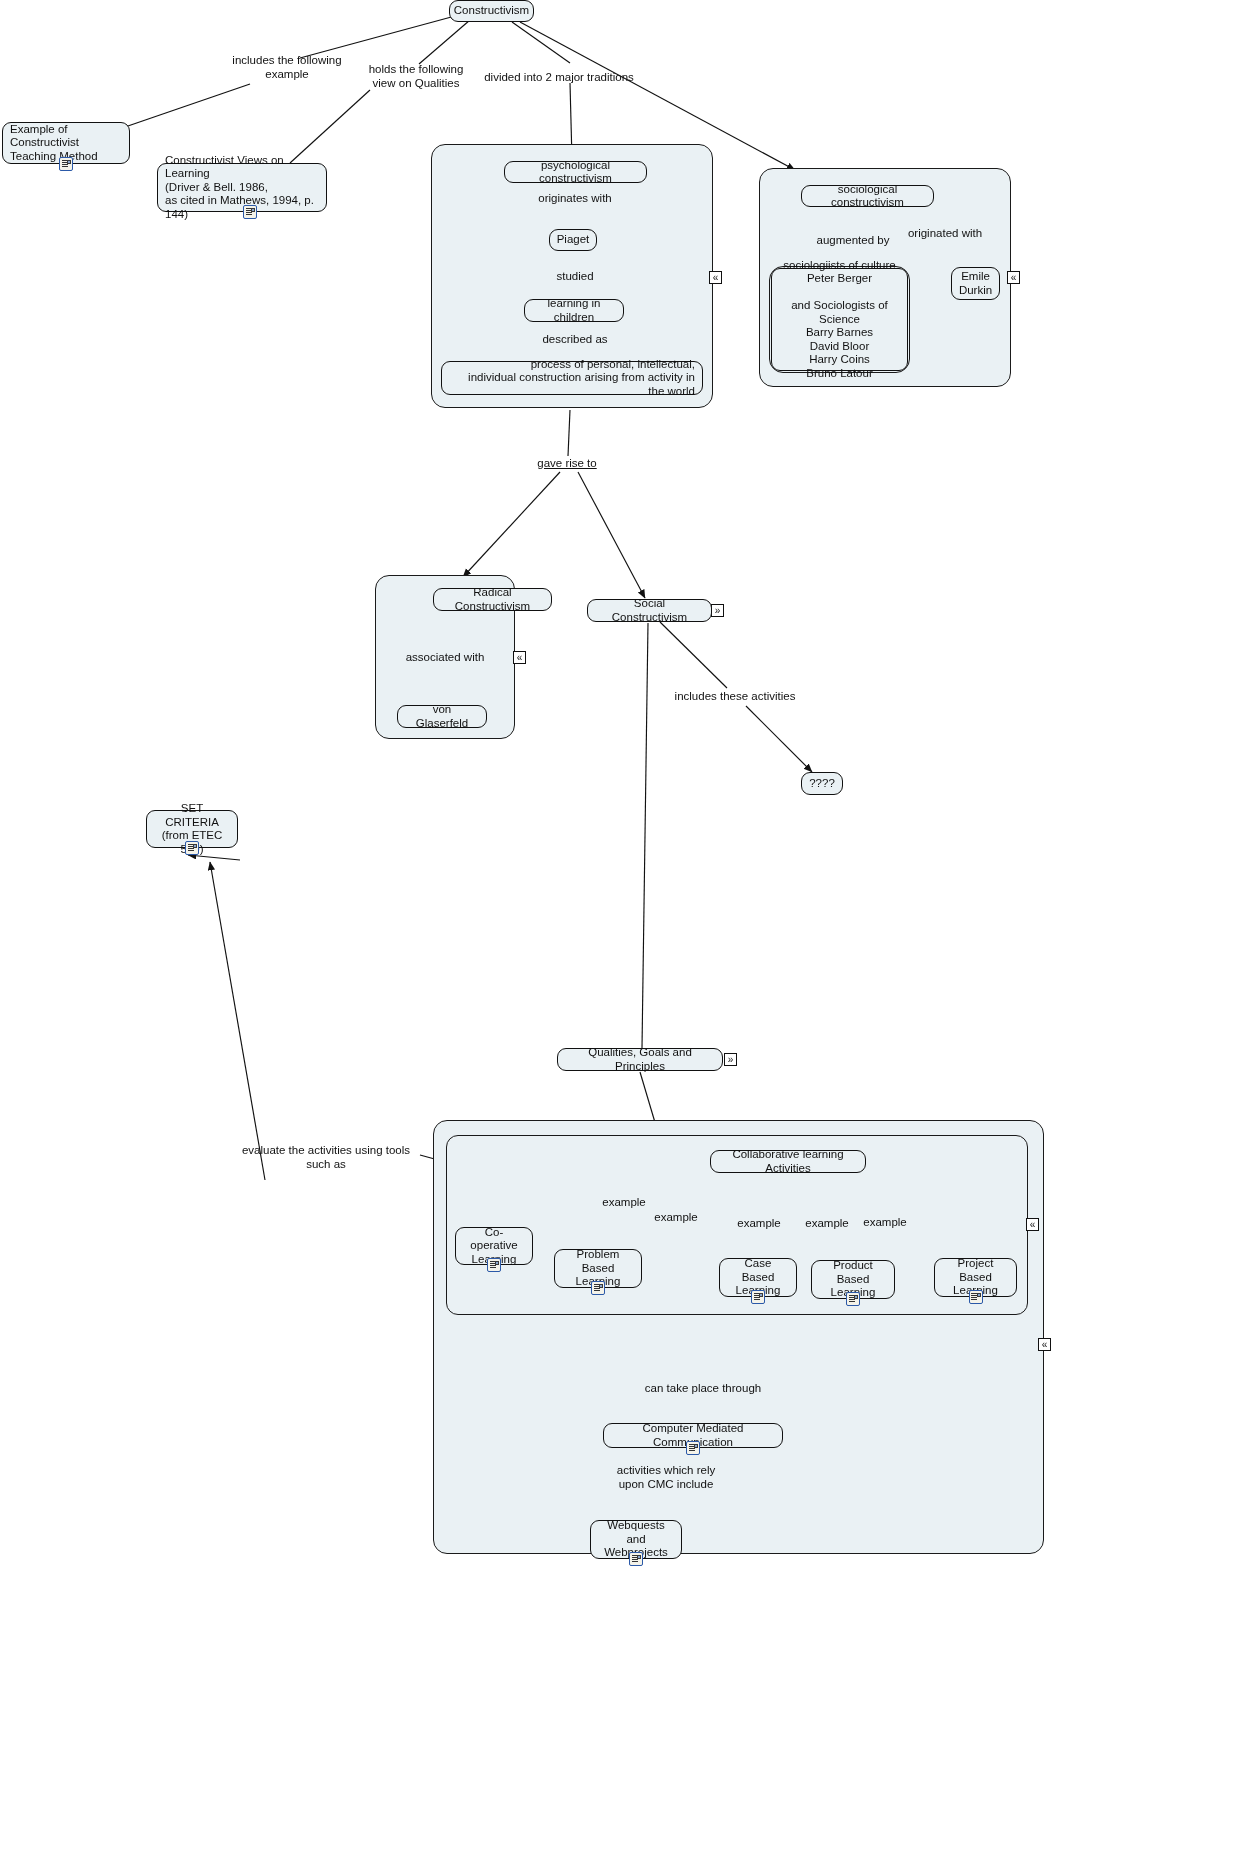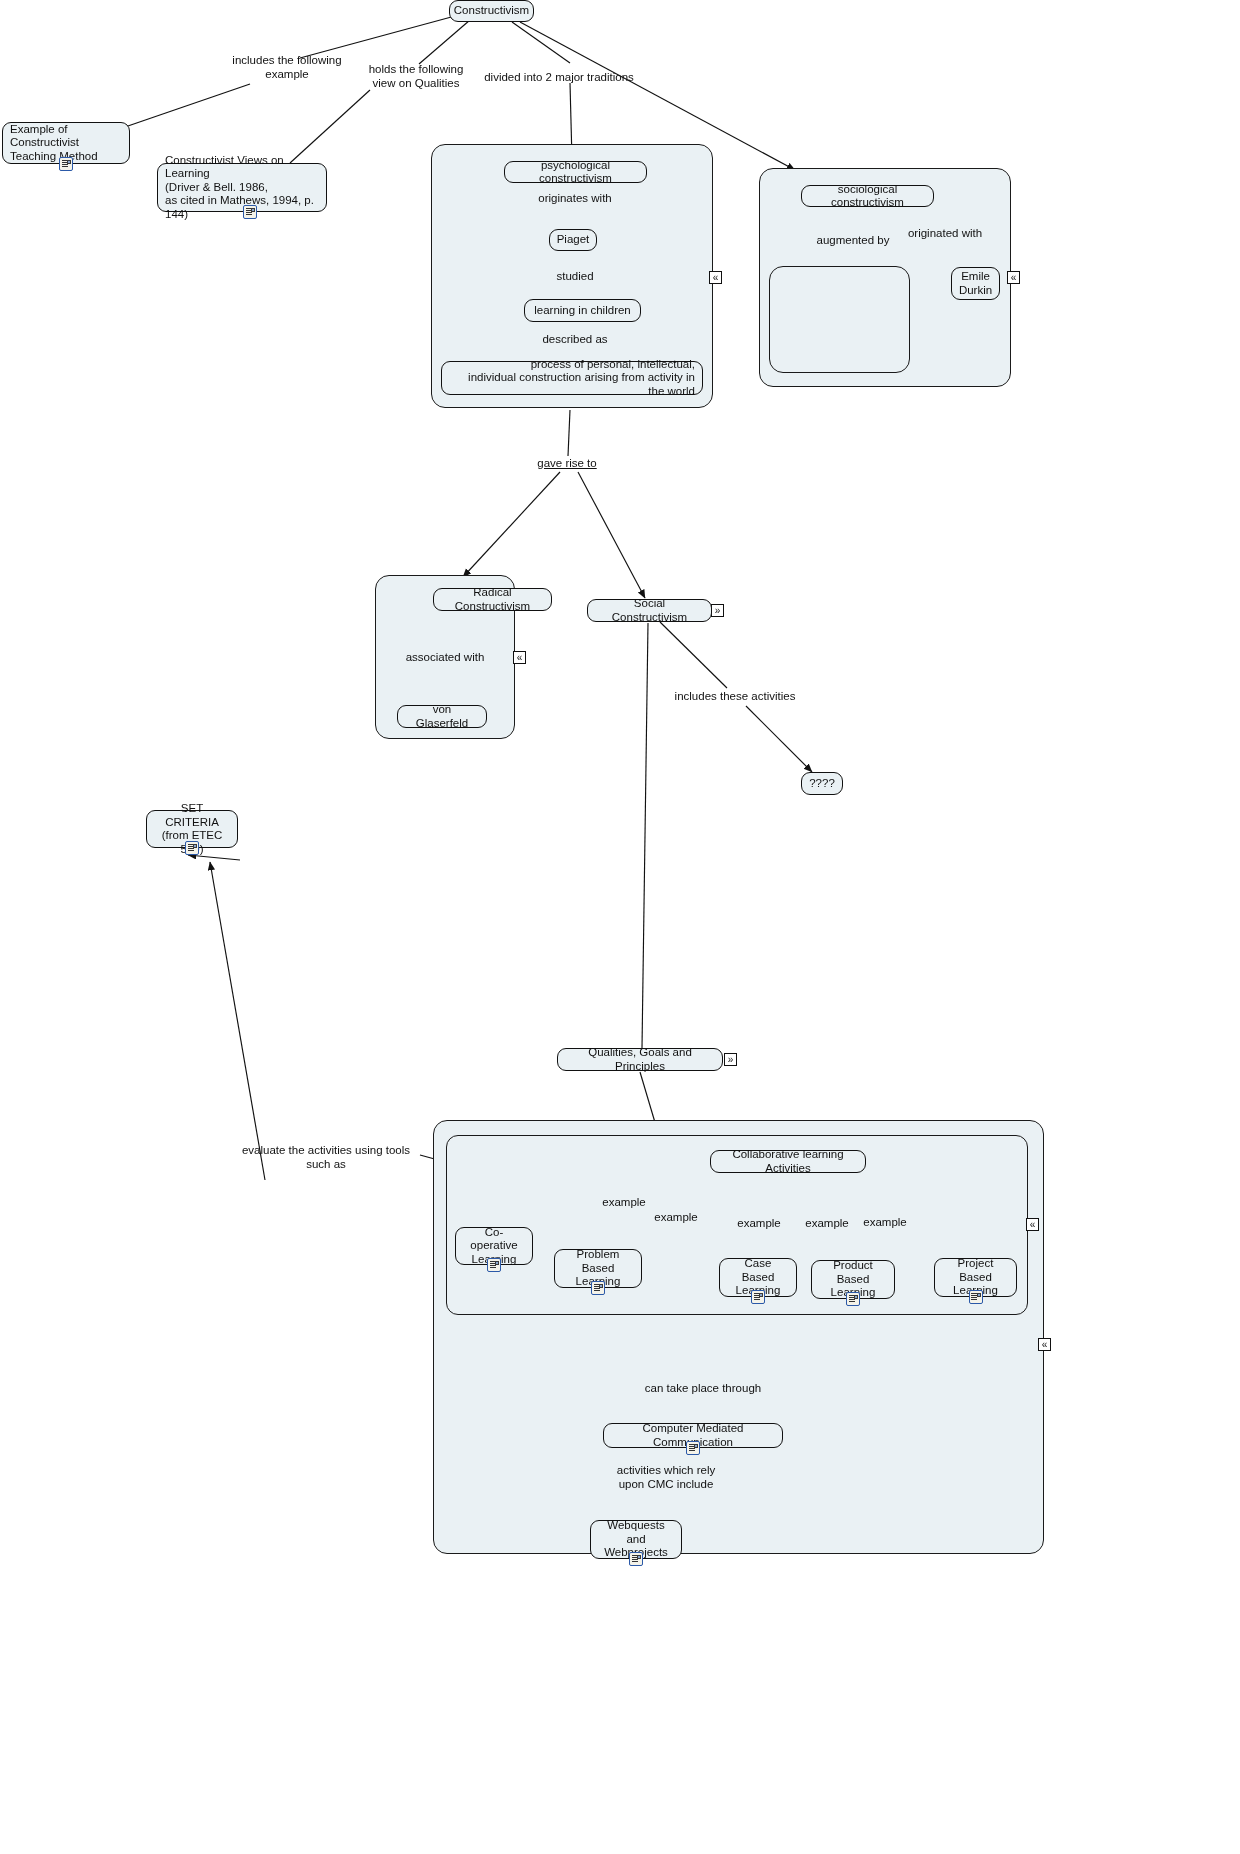--- a/index.html
+++ b/index.html
@@ -140,33 +140,43 @@
   </div>
 
   <div class="node" style="left:504px;top:161px;width:143px;height:22px;">
     <span class="txt">psychological constructivism</span>
   </div>
 
   <div class="node" style="left:549px;top:229px;width:48px;height:22px;">
     <span class="txt">Piaget</span>
   </div>
 
-  <div class="node" style="left:524px;top:299px;width:117px;height:23px;">
+  <div class="node" style="left:524px;top:299px;width:100px;height:23px;">
     <span class="txt">learning in children</span>
   </div>
 
   <div class="node" style="left:441px;top:361px;width:262px;height:34px;text-align:right;">
     <span class="txt">process of personal, intellectual,
 individual construction arising from activity in the world</span>
   </div>
 
   <div class="node" style="left:801px;top:185px;width:133px;height:22px;">
     <span class="txt">sociological constructivism</span>
   </div>
 
+  <div class="node" style="left:771px;top:268px;width:137px;height:103px;">
+    <span class="txt">sociologiists of culture
+Peter Berger
+
+and Sociologists of Science
+Barry Barnes
+David Bloor
+Harry Coins
+Bruno Latour</span>
+  </div>
 
   <div class="node" style="left:951px;top:267px;width:49px;height:33px;">
     <span class="txt">Emile
 Durkin</span>
   </div>
 
   <div class="node" style="left:385px;top:588px;width:119px;height:23px;margin-left:48px;">
     <span class="txt">Radical Constructivism</span>
   </div>
 

